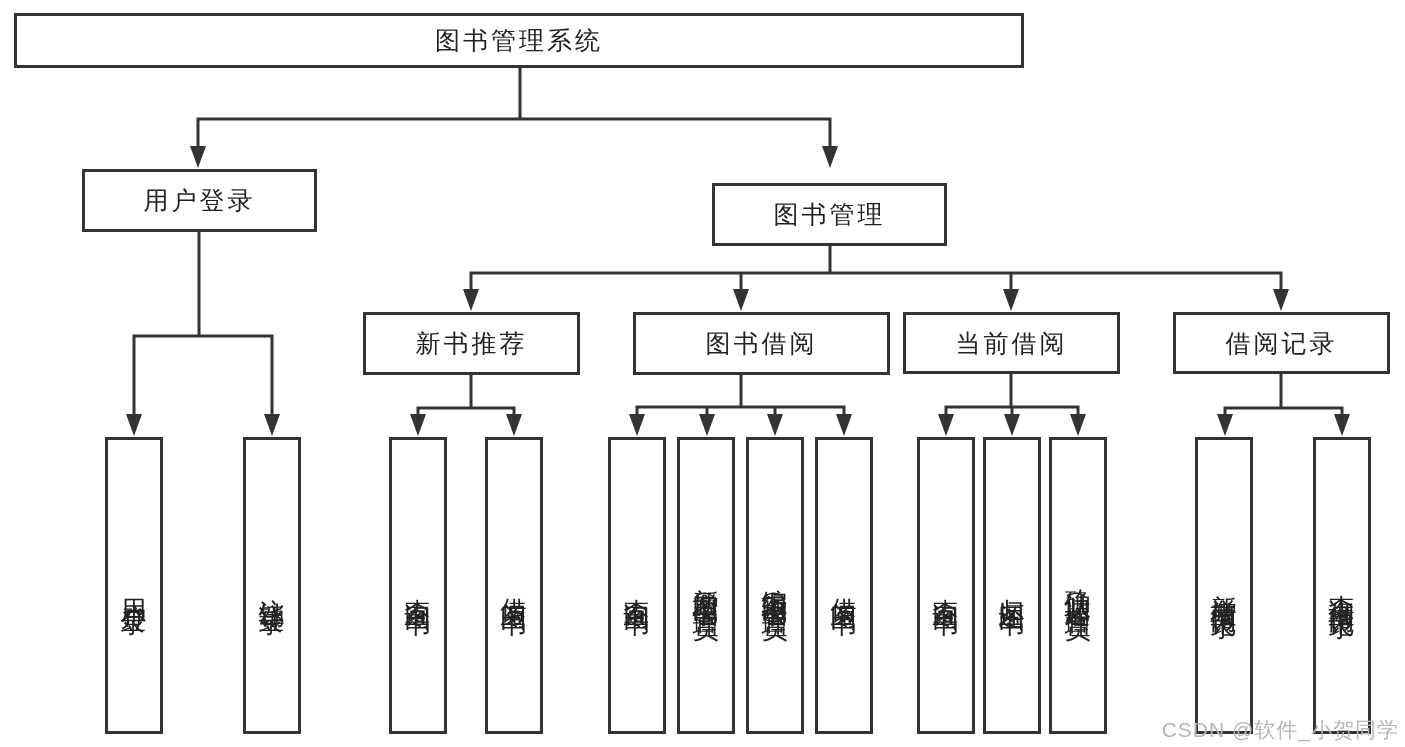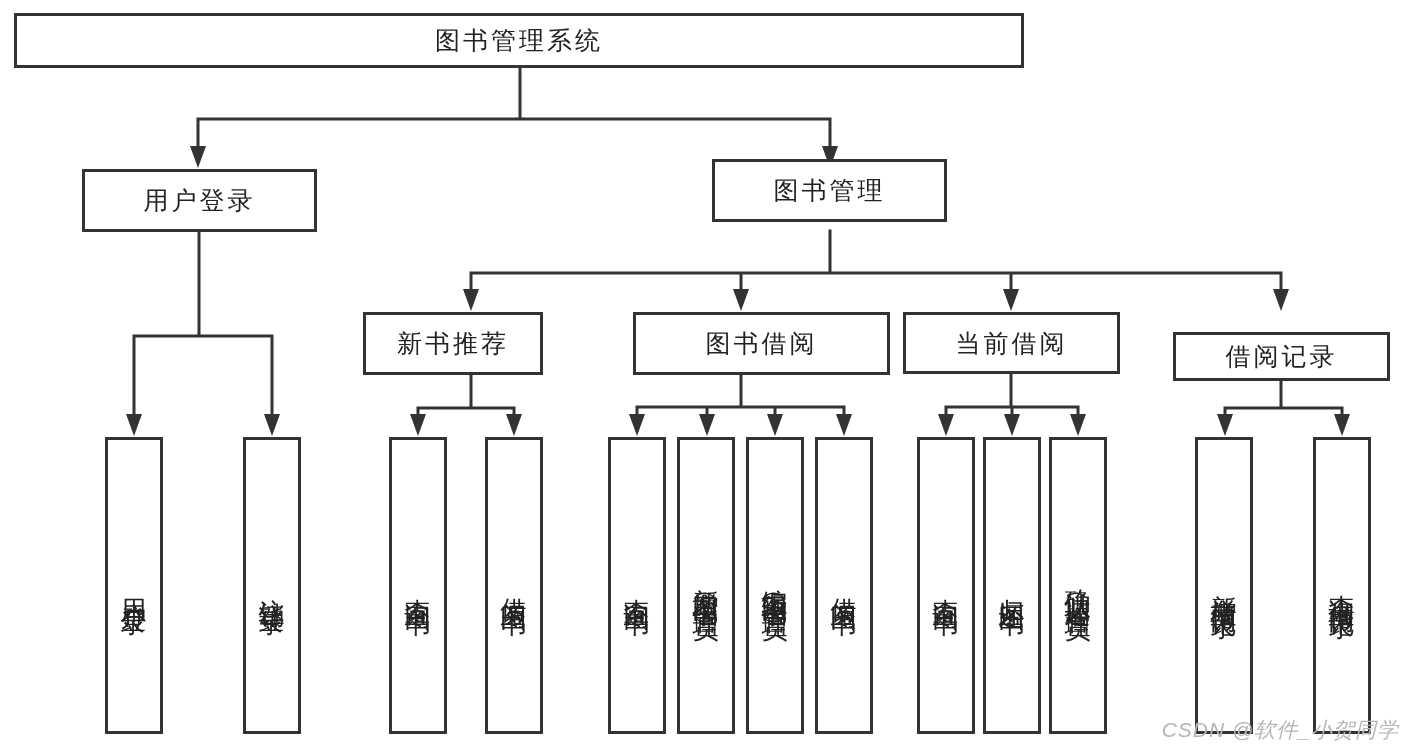--- a/index.html
+++ b/index.html
@@ -39,21 +39,20 @@
     text-align:center;
     line-height:52px;
     font-size:26px;letter-spacing:4px;color:var(--text);
   }
   .watermark{
     position:absolute;z-index:5;
     right:6px;bottom:3px;
     font-size:21px;letter-spacing:1px;
     color:var(--watermark);
     white-space:nowrap;
-    font-style:italic;
   }
 </style>
 </head>
 <body>
 
 <div class="canvas">
 
   <svg class="connectors" width="1405" height="747" viewBox="0 0 1405 747">
     <path d="M520 67 V119 M198 119 H830 M198 119 V150 M830 119 V150"></path>
     <path d="M199 231 V336 M134 336 H272 M134 336 V418 M272 336 V418"></path>
@@ -80,26 +79,26 @@
     <polygon points="938,414 954,414 946,436"></polygon>
     <polygon points="1004,414 1020,414 1012,436"></polygon>
     <polygon points="1070,414 1086,414 1078,436"></polygon>
     <polygon points="1217,414 1233,414 1225,436"></polygon>
     <polygon points="1334,414 1350,414 1342,436"></polygon>
   </svg>
 
   <div class="hbox" style="left:14px;top:13px;width:1010px;height:55px">图书管理系统</div>
 
   <div class="hbox" style="left:82px;top:169px;width:235px;height:63px">用户登录</div>
-  <div class="hbox" style="left:712px;top:159px;width:235px;height:63px">图书管理</div>
+  <div class="hbox" style="left:712px;top:183px;width:235px;height:63px">图书管理</div>
 
-  <div class="hbox" style="left:363px;top:312px;width:180px;height:63px">新书推荐</div>
+  <div class="hbox" style="left:363px;top:312px;width:217px;height:63px">新书推荐</div>
   <div class="hbox" style="left:633px;top:312px;width:257px;height:63px">图书借阅</div>
   <div class="hbox" style="left:903px;top:312px;width:217px;height:62px">当前借阅</div>
-  <div class="hbox" style="left:1173px;top:332px;width:217px;height:49px">借阅记录</div>
+  <div class="hbox" style="left:1173px;top:312px;width:217px;height:62px">借阅记录</div>
 
   <div class="vbox" style="left:105px">用户登录</div>
   <div class="vbox" style="left:243px">注销登录</div>
 
   <div class="vbox" style="left:389px">查询图书</div>
   <div class="vbox" style="left:485px">借阅图书</div>
 
   <div class="vbox" style="left:608px">查询图书</div>
   <div class="vbox" style="left:677px">新增图书（管理员）</div>
   <div class="vbox" style="left:746px">编辑图书（管理员）</div>

